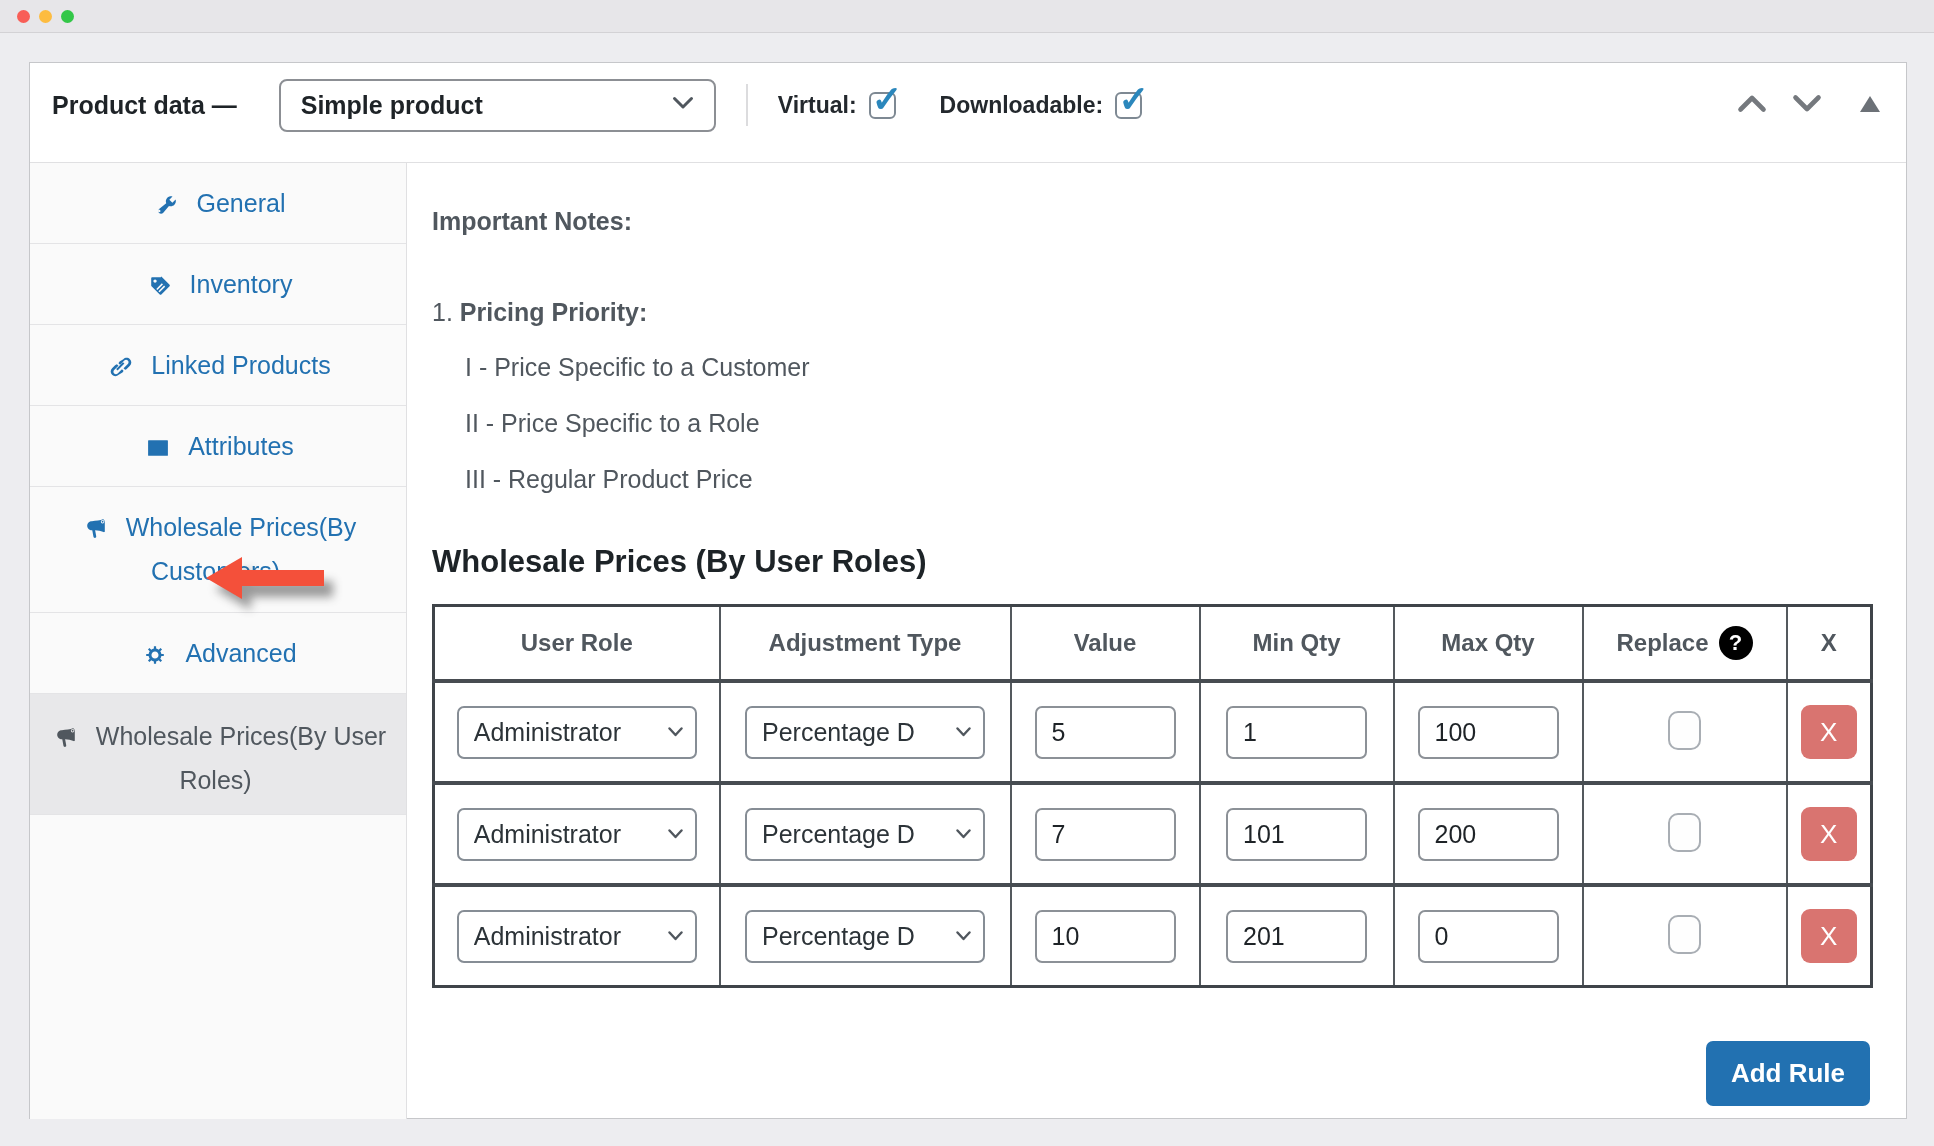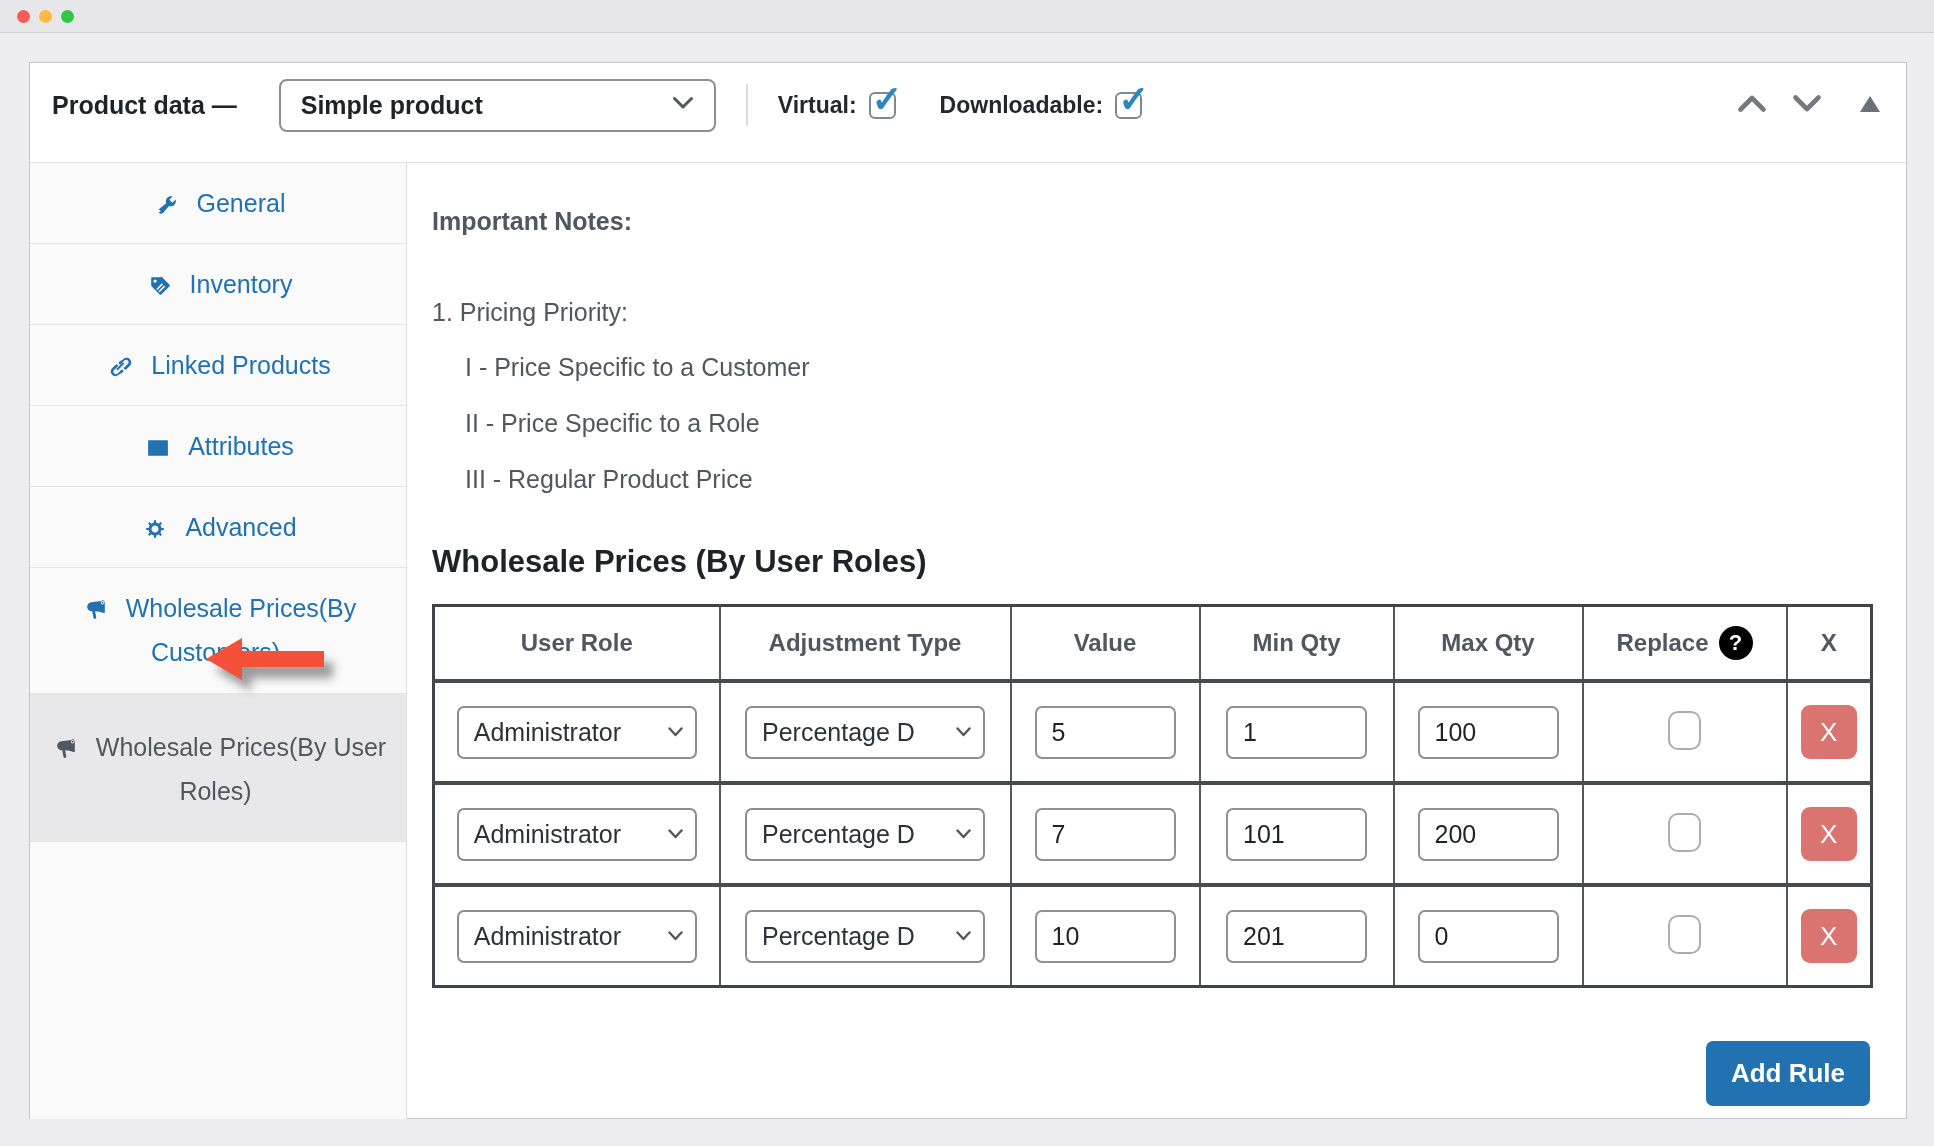--- a/index.html
+++ b/index.html
@@ -32,29 +32,29 @@
   .hc-btn.toggle{margin-left:38px;}
 
   
   .panel-body{display:flex;height:956px;}
   .sidebar{width:377px;background:#fafafa;border-right:1px solid #e0e0e2;box-sizing:border-box;position:relative;flex-shrink:0;text-align:center;}
   .side-list{list-style:none;margin:0;padding:0;}
   .side-item{box-sizing:border-box;border-bottom:1px solid #e4e4e6;font-size:25px;color:#2271b1;cursor:pointer;padding:0 18px 0 13px;line-height:40px;background:#fafafa;}
   .side-item .icon{display:inline-block;margin:0 19px 0 10px;vertical-align:-4px;}
   .side-item.single{height:81px;padding-top:20px;}
   .side-item.twoline{height:126px;padding-top:20px;position:relative;}
-  .side-item.active{background:#e8e8ea;color:#50575e;height:148px;padding-top:33px;cursor:default;}
+  .side-item.active{background:#e8e8ea;color:#50575e;height:121px;padding-top:22px;cursor:default;}
   .side-item.more{height:83px;padding-top:21px;}
   .arrow-annot{position:absolute;left:176px;top:70px;filter:drop-shadow(9px 11px 5px rgba(35,35,35,0.45));}
 
   .content{flex:1;padding:44px 0 0 25px;box-sizing:border-box;}
   .notes-title{font-size:25px;font-weight:bold;color:#50575e;margin:0;}
   .note-row{margin-top:62px;font-size:25px;color:#50575e;}
   .note-num{font-weight:normal;}
-  .note-bold{font-weight:normal;}
+  .note-bold{font-weight:bold;}
   .priorities{margin-left:33px;margin-top:12px;font-size:25px;color:#50575e;line-height:56px;}
 
   .ws-heading{margin:33px 0 0 0;font-size:31px;font-weight:bold;color:#1d2327;line-height:44px;}
 
   table.rules{margin-top:20px;border-collapse:collapse;border:3px solid #3f4449;table-layout:fixed;width:1438px;background:#fff;}
   .rules th{height:72px;border:2px solid #54595e;font-size:24px;font-weight:bold;color:#50575e;text-align:center;vertical-align:middle;padding:0;background:#fff;}
   .rules td{height:98px;border:2px solid #54595e;border-top:4px solid #474c51;text-align:center;vertical-align:middle;padding:0;}
   .replace-wrap{display:inline-flex;align-items:center;}
   .help-badge{display:inline-flex;align-items:center;justify-content:center;width:34px;height:34px;border-radius:50%;background:#000;color:#fff;font-size:22px;font-weight:bold;margin-left:10px;cursor:pointer;}
 
@@ -164,41 +164,41 @@
           </li>
 
           <li class="side-item single">
             <span class="icon">
               <svg width="22" height="22" viewBox="0 0 20 20" fill="currentColor">
                   <path d="M1.5 3h17c.3 0 .5.2.5.5v13c0 .3-.2.5-.5.5h-17c-.3 0-.5-.2-.5-.5v-13c0-.3.2-.5.5-.5zM3 6.5h7v1.8H3zm0 3h7v1.8H3zm0 3h7v1.8H3zm9-6h5v7h-5z"></path>
                 </svg>
             </span><span>Attributes</span>
           </li>
 
-          <li class="side-item single">
-            <span class="icon">
-              <svg width="22" height="22" viewBox="1 0 20 20" fill="currentColor">
-                  <path d="M19 11V9h-2.2c-.2-.9-.5-1.7-1-2.4l1.6-1.6-1.4-1.4-1.6 1.6c-.7-.5-1.5-.8-2.4-1V2h-2v2.2c-.9.2-1.7.5-2.4 1L6 3.6 4.6 5l1.6 1.6c-.5.7-.8 1.5-1 2.4H3v2h2.2c.2.9.5 1.7 1 2.4L4.6 15 6 16.4l1.6-1.6c.7.5 1.5.8 2.4 1V18h2v-2.2c.9-.2 1.7-.5 2.4-1l1.6 1.6 1.4-1.4-1.6-1.6c.5-.7.8-1.5 1-2.4zm-8 2.2c-1.8 0-3.2-1.4-3.2-3.2S9.2 6.8 11 6.8s3.2 1.4 3.2 3.2-1.4 3.2-3.2 3.2z"></path>
-                </svg>
-            </span><span>Advanced</span>
-          </li>
-
           <li class="side-item twoline">
             <span class="icon">
               <svg width="22" height="22" viewBox="0 0 20 20" fill="currentColor">
                   <path d="M16.9 2.2c.55-.2 1.1.2 1.1.8v9c0 .6-.55 1-1.1.8-2.4-.85-5-1.4-7.7-1.6l1 5.4c.15.8-.45 1.5-1.25 1.5-.6 0-1.15-.45-1.25-1.05l-1.1-5.9h-.35C3.9 11.15 2 9.3 2 7s1.9-4.15 4.25-4.15c3.8-.1 7.35-.6 10.65-1.85z"></path>
                   <circle cx="16" cy="3.4" r="1.6" fill="#fafafa"></circle>
                   <circle cx="16" cy="3.4" r="0.8" fill="currentColor"></circle>
                 </svg>
             </span><span>Wholesale Prices(By Customers)</span>
             <span class="arrow-annot">
               <svg width="118" height="42" viewBox="0 0 118 42">
                   <polygon points="0,21 36,0 36,13 118,13 118,29 36,29 36,42" fill="#f4503a"></polygon>
                 </svg>
             </span>
+          </li>
+
+          <li class="side-item single">
+            <span class="icon">
+              <svg width="22" height="22" viewBox="1 0 20 20" fill="currentColor">
+                  <path d="M19 11V9h-2.2c-.2-.9-.5-1.7-1-2.4l1.6-1.6-1.4-1.4-1.6 1.6c-.7-.5-1.5-.8-2.4-1V2h-2v2.2c-.9.2-1.7.5-2.4 1L6 3.6 4.6 5l1.6 1.6c-.5.7-.8 1.5-1 2.4H3v2h2.2c.2.9.5 1.7 1 2.4L4.6 15 6 16.4l1.6-1.6c.7.5 1.5.8 2.4 1V18h2v-2.2c.9-.2 1.7-.5 2.4-1l1.6 1.6 1.4-1.4-1.6-1.6c.5-.7.8-1.5 1-2.4zm-8 2.2c-1.8 0-3.2-1.4-3.2-3.2S9.2 6.8 11 6.8s3.2 1.4 3.2 3.2-1.4 3.2-3.2 3.2z"></path>
+                </svg>
+            </span><span>Advanced</span>
           </li>
 
           <li class="side-item active">
             <span class="icon">
               <svg width="22" height="22" viewBox="0 0 20 20" fill="currentColor">
                   <path d="M16.9 2.2c.55-.2 1.1.2 1.1.8v9c0 .6-.55 1-1.1.8-2.4-.85-5-1.4-7.7-1.6l1 5.4c.15.8-.45 1.5-1.25 1.5-.6 0-1.15-.45-1.25-1.05l-1.1-5.9h-.35C3.9 11.15 2 9.3 2 7s1.9-4.15 4.25-4.15c3.8-.1 7.35-.6 10.65-1.85z"></path>
                   <circle cx="16" cy="3.4" r="1.6" fill="#e8e8ea"></circle>
                   <circle cx="16" cy="3.4" r="0.8" fill="currentColor"></circle>
                 </svg>
             </span><span>Wholesale Prices(By User Roles)</span>

